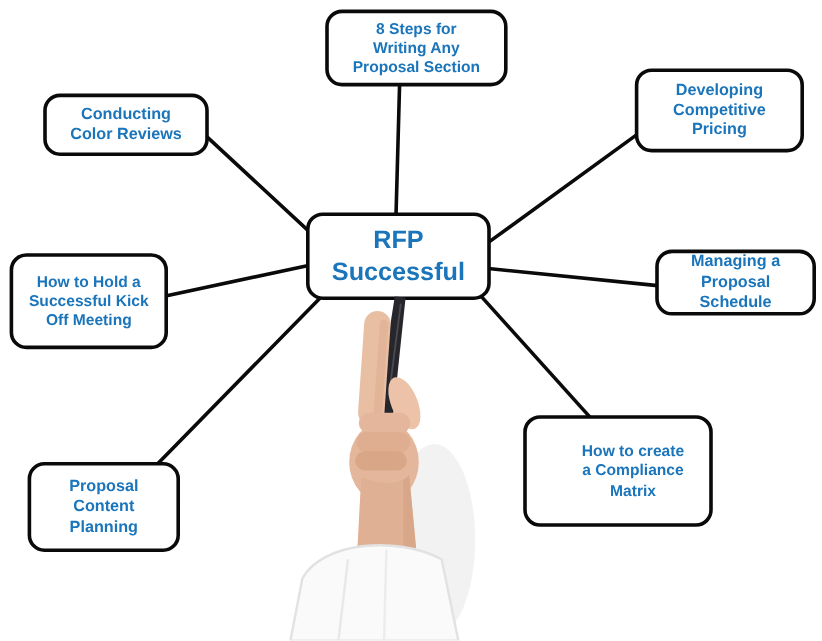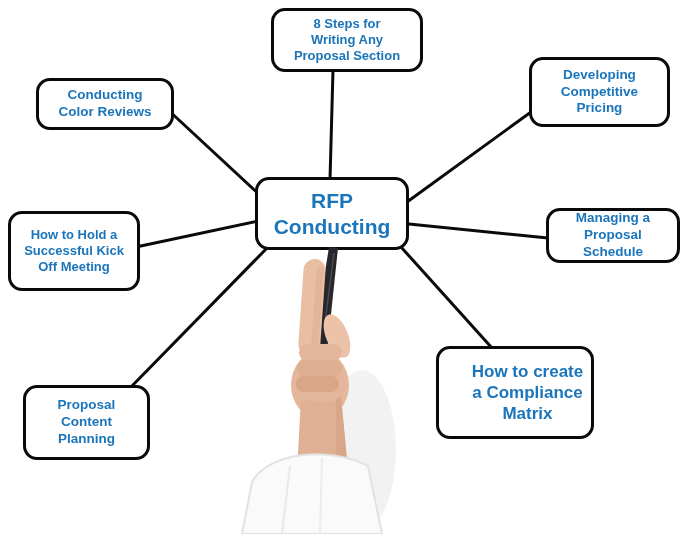--- a/index.html
+++ b/index.html
@@ -50,21 +50,21 @@
   #node-color-reviews .label { font-size: 13.5px; }
   #node-pricing           { left: 529px; top: 57px;  width: 141px; height: 70px; align-items: center; }
   #node-pricing .label    { font-size: 13.5px; }
   #node-kickoff           { left: 8px;   top: 211px; width: 132px; height: 80px; }
   #node-kickoff .label    { font-size: 13px; }
   #node-schedule          { left: 546px; top: 208px; width: 134px; height: 55px; }
   #node-schedule .label   { font-size: 13.5px; }
   #node-content-planning  { left: 23px;  top: 385px; width: 127px; height: 75px; }
   #node-content-planning .label { font-size: 13.5px; }
   #node-compliance-matrix { left: 436px; top: 346px; width: 158px; height: 93px; }
-  #node-compliance-matrix .label { font-size: 17px; margin-left: 25px; }
+  #node-compliance-matrix .label { font-size: 13px; margin-left: 25px; }
   #hand { z-index: 3; pointer-events: none; }
 </style>
 </head>
 <body>
 
 <div id="stage">
 
   <svg id="connectors" viewBox="0 0 685 534" xmlns="http://www.w3.org/2000/svg">
     <g stroke="#0a0a0a" stroke-width="3" stroke-linecap="round">
       <line x1="333" y1="70" x2="330" y2="180"></line>
@@ -72,21 +72,21 @@
       <line x1="531" y1="112" x2="407" y2="202"></line>
       <line x1="136" y1="247" x2="258" y2="221"></line>
       <line x1="548" y1="238" x2="409" y2="224"></line>
       <line x1="130" y1="388" x2="268" y2="247"></line>
       <line x1="492" y1="348" x2="401" y2="247"></line>
     </g>
   </svg>
 
   <div class="node" id="node-center">
     <span class="label">RFP
-Conducting</span>
+Successful</span>
   </div>
 
   <div class="node" id="node-steps">
     <span class="label">8 Steps for
 Writing Any
 Proposal Section</span>
   </div>
 
   <div class="node" id="node-color-reviews">
     <span class="label">Conducting

